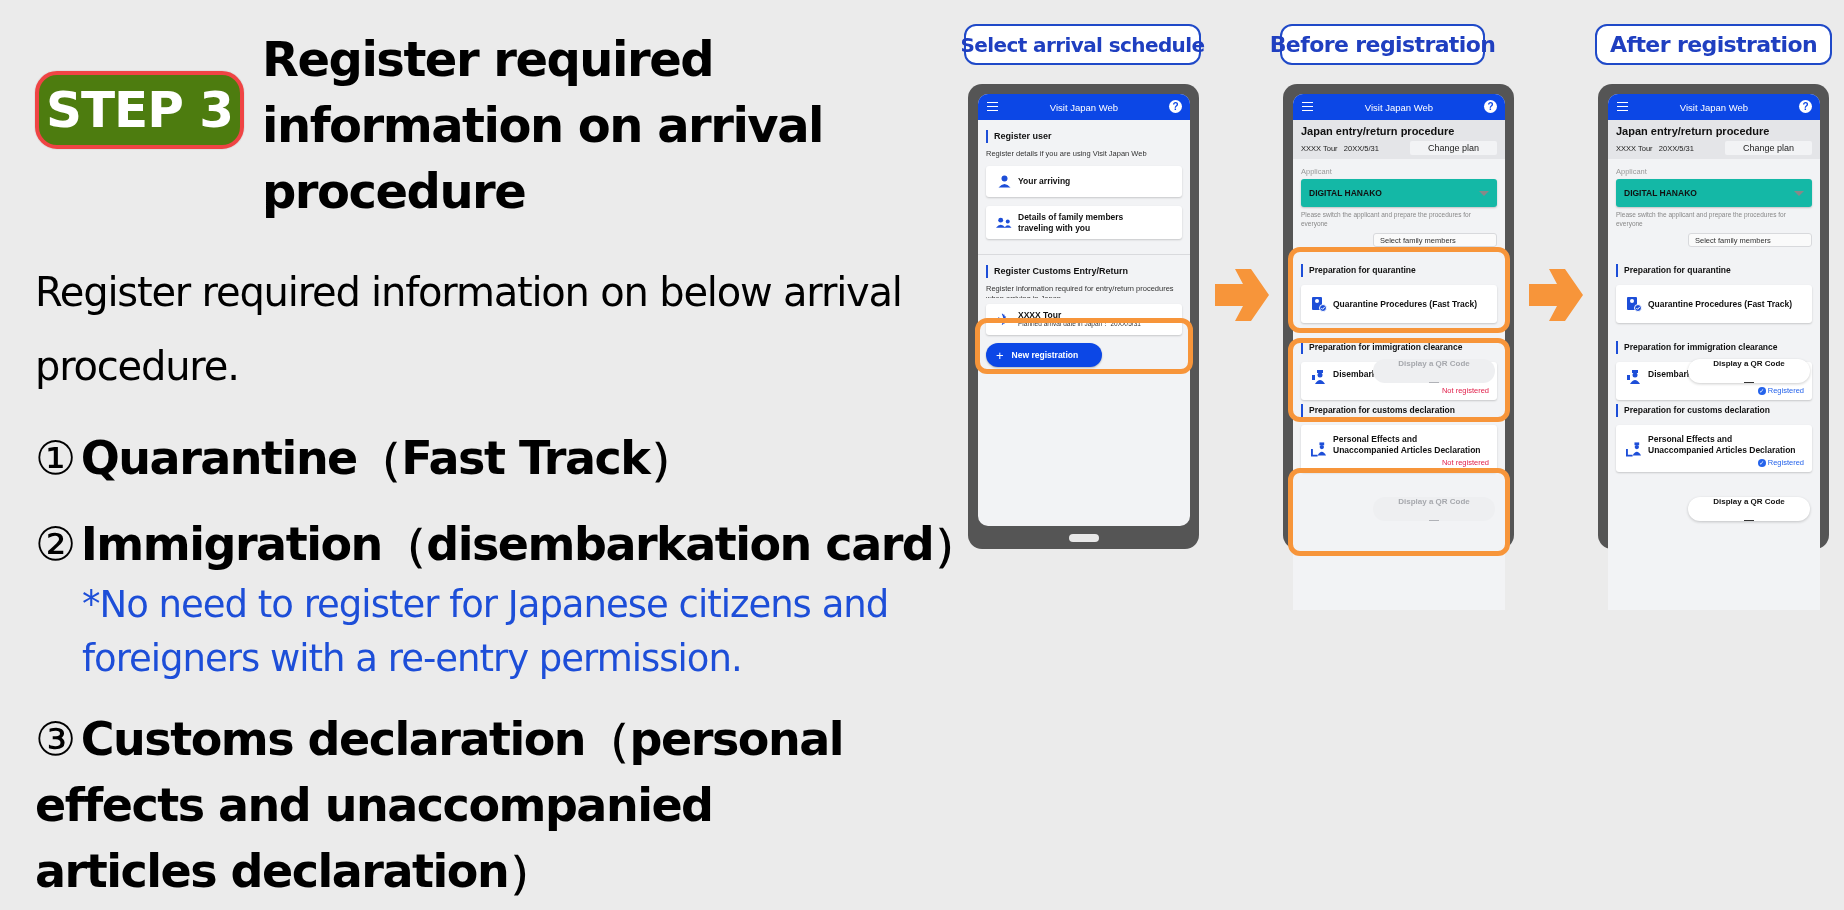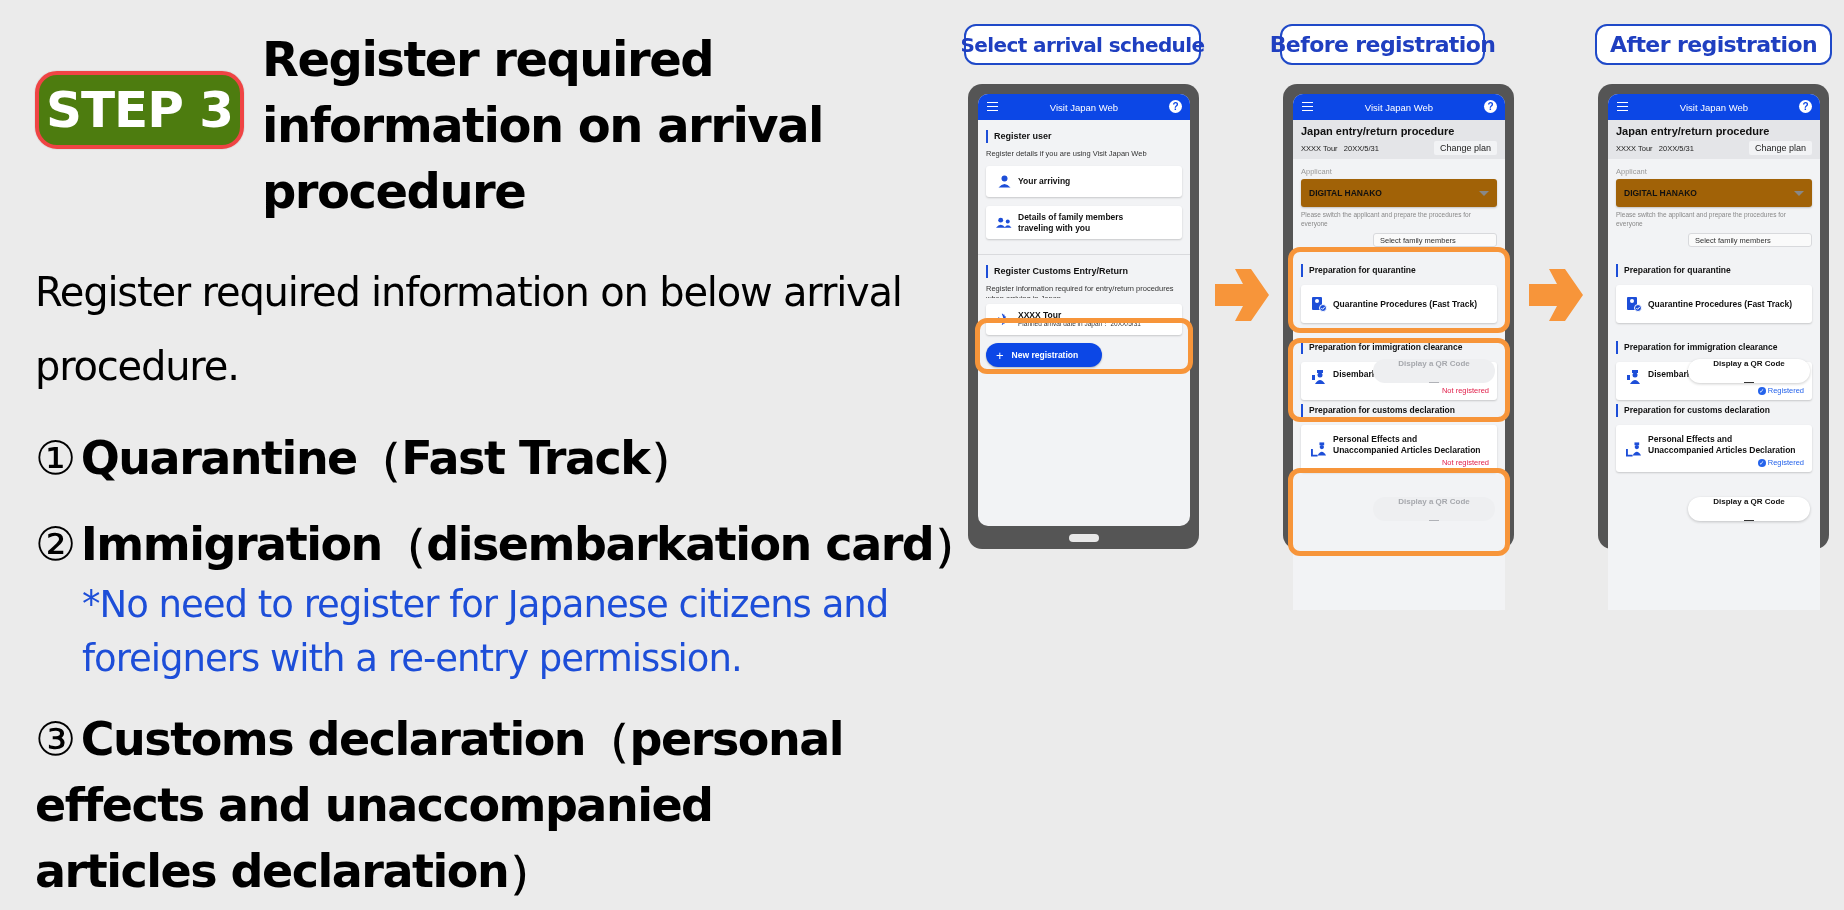--- a/index.html
+++ b/index.html
@@ -88,24 +88,24 @@
     background:
       linear-gradient(90deg, currentColor 50%, transparent 50%) 0 0/4px 4px,
       linear-gradient(currentColor 50%, transparent 50%) 0 0/4px 4px;
     opacity: 0.85; }
 
   .orange-hl { position: absolute; border: 5px solid #f7953a; border-radius: 12px; pointer-events: none; }
 
   .plan-header { background: #e4e5e8; padding: 5px 8px 4px 8px; }
   .plan-title { font-size: 11px; font-weight: bold; color: #111; }
   .plan-row { display: flex; justify-content: space-between; align-items: center; margin-top: 4px; font-size: 7.5px; color: #222; }
-  .change-plan { background: #f2f3f5; padding: 2px 6px; font-size: 9px; border-radius: 2px; color: #222; }
+  .change-plan { background: #f2f3f5; padding: 2px 18px; font-size: 9px; border-radius: 2px; color: #222; }
   .applicant-label { font-size: 7.5px; color: #999; margin: 8px 8px 3px 8px; }
   .applicant-select {
-    background: #a16207; margin: 0 8px; height: 28px; border-radius: 3px; box-shadow: 0 1px 2px rgba(0,0,0,0.2);
+    background: #14b8a6; margin: 0 8px; height: 28px; border-radius: 3px; box-shadow: 0 1px 2px rgba(0,0,0,0.2);
     display: flex; align-items: center; justify-content: space-between; padding: 0 8px; font-size: 8.5px; font-weight: bold; color: #111;
   }
   .dd-caret { width: 0; height: 0; border-left: 5px solid transparent; border-right: 5px solid transparent; border-top: 5px solid #888; }
   .hint-text { font-size: 6.5px; color: #888; margin: 4px 8px 0 8px; line-height: 8.5px; }
   .family-btn { margin: 5px 8px 0 80px; height: 14px; border: 1px solid #d8d9dc; border-radius: 3px; background: #fafafa; font-size: 7.5px; color: #333; padding: 2px 6px; overflow: hidden; }
   .wave { position: absolute; left: 0; right: 0; height: 16px; }
 
   .new-reg-btn {
     margin: 8px 0 0 8px; width: 116px; height: 24px; border-radius: 12px; background: #0c47e6; color: #fff;
     font-size: 8.5px; font-weight: bold; display: flex; align-items: center; gap: 8px; padding-left: 10px;

